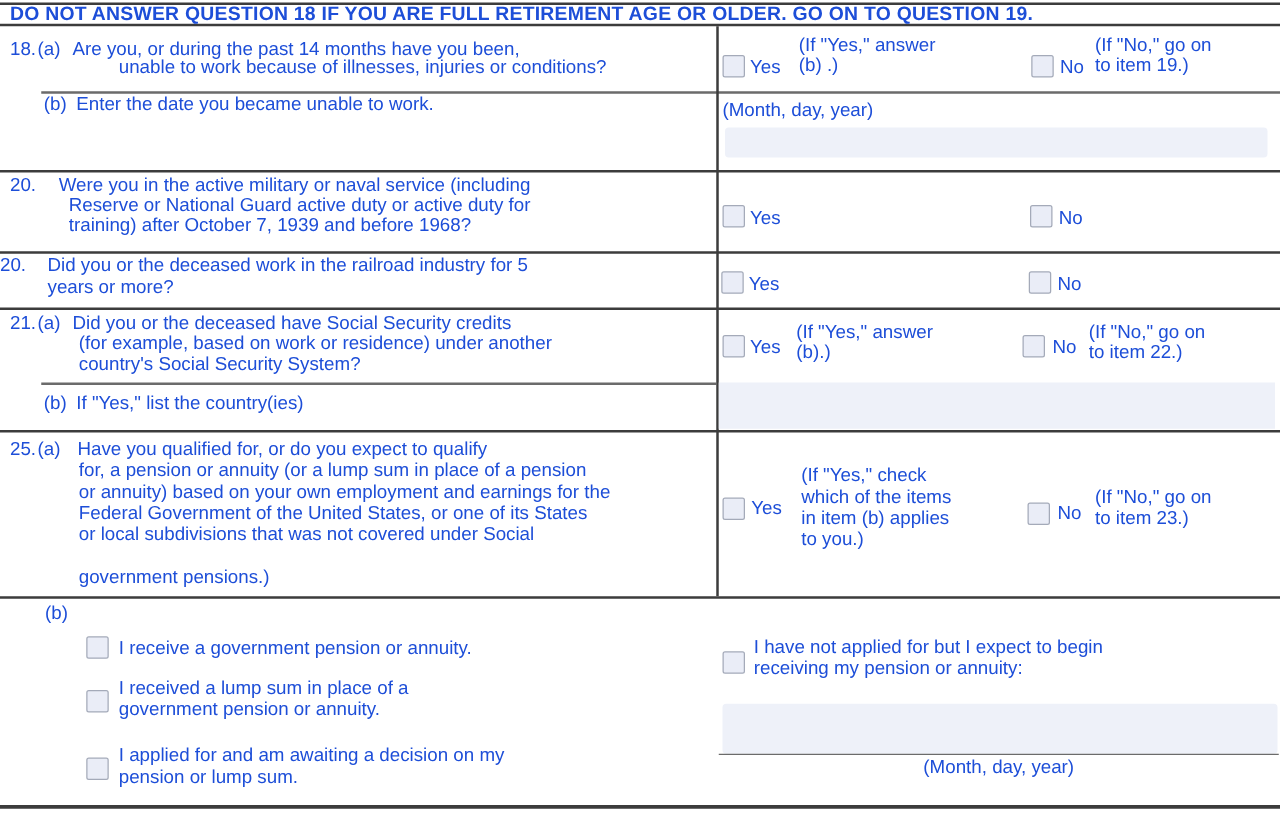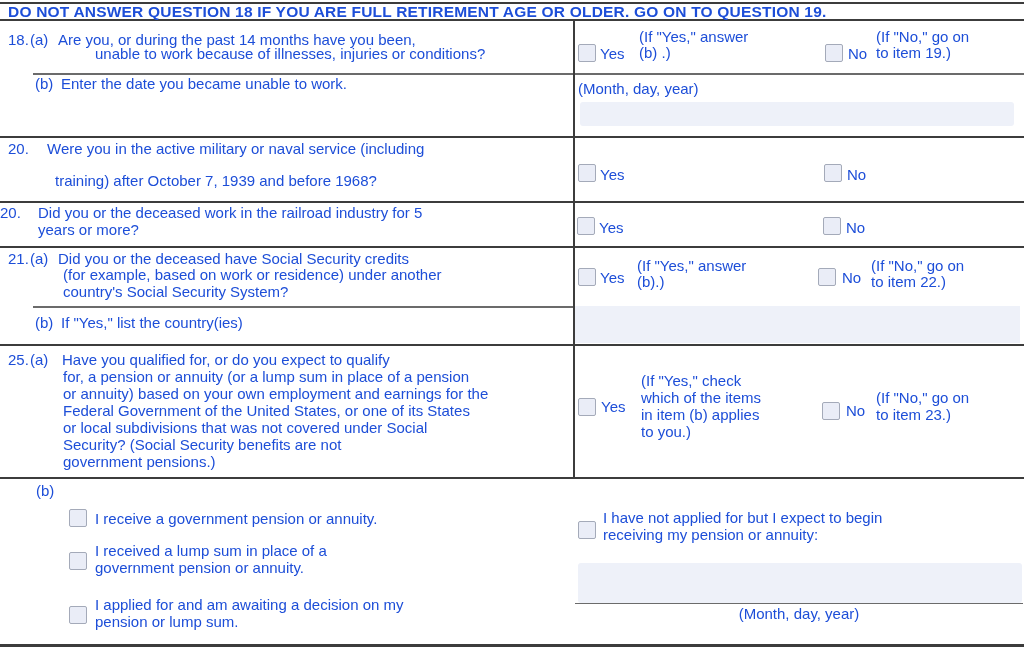--- a/index.html
+++ b/index.html
@@ -49,20 +49,21 @@
   <div class="t note" style="left:876px;top:29px">(If "No," go on
 to item 19.)</div>
 
   <div class="t" style="left:35px;top:75px">(b)</div>
   <div class="t" style="left:61px;top:75px">Enter the date you became unable to work.</div>
   <div class="t" style="left:578px;top:80px">(Month, day, year)</div>
   <div class="field t" style="left:580px;top:102px;width:434px;height:24px"></div>
 
   <div class="t" style="left:8px;top:140px">20.</div>
   <div class="t" style="left:47px;top:140px">Were you in the active military or naval service (including</div>
+  <div class="t" style="left:55px;top:156px">Reserve or National Guard active duty or active duty for</div>
   <div class="t" style="left:55px;top:172px">training) after October 7, 1939 and before 1968?</div>
   <div class="cb" style="left:578px;top:164px"></div>
   <div class="t" style="left:600px;top:166px">Yes</div>
   <div class="cb" style="left:824px;top:164px"></div>
   <div class="t" style="left:847px;top:166px">No</div>
 
   <div class="t" style="left:0;top:204px">20.</div>
   <div class="t" style="left:38px;top:204px;width:520px">Did you or the deceased work in the railroad industry for 5
 years or more?</div>
   <div class="cb" style="left:577px;top:217px"></div>
@@ -88,21 +89,20 @@
   <div class="t" style="left:61px;top:314px">If "Yes," list the country(ies)</div>
   <div class="field t" style="left:575px;top:306px;width:445px;height:37px;border-radius:0"></div>
 
   <div class="t" style="left:8px;top:351px">25.</div>
   <div class="t" style="left:30px;top:351px">(a)</div>
   <div class="t" style="left:62px;top:351px">Have you qualified for, or do you expect to qualify</div>
   <div class="t" style="left:63px;top:385px">or annuity) based on your own employment and earnings for the</div>
   <div class="t" style="left:63px;top:368px">for, a pension or annuity (or a lump sum in place of a pension</div>
   <div class="t" style="left:63px;top:402px">Federal Government of the United States, or one of its States</div>
   <div class="t" style="left:63px;top:419px">or local subdivisions that was not covered under Social</div>
-  <div class="t" style="left:63px;top:436px">Security? (Social Security benefits are not</div>
   <div class="t" style="left:63px;top:453px">government pensions.)</div>
   <div class="cb" style="left:578px;top:398px"></div>
   <div class="t" style="left:601px;top:398px">Yes</div>
   <div class="t note17" style="left:641px;top:372px">(If "Yes," check
 which of the items
 in item (b) applies
 to you.)</div>
   <div class="cb" style="left:822px;top:402px"></div>
   <div class="t" style="left:846px;top:402px">No</div>
   <div class="t note17" style="left:876px;top:389px">(If "No," go on

